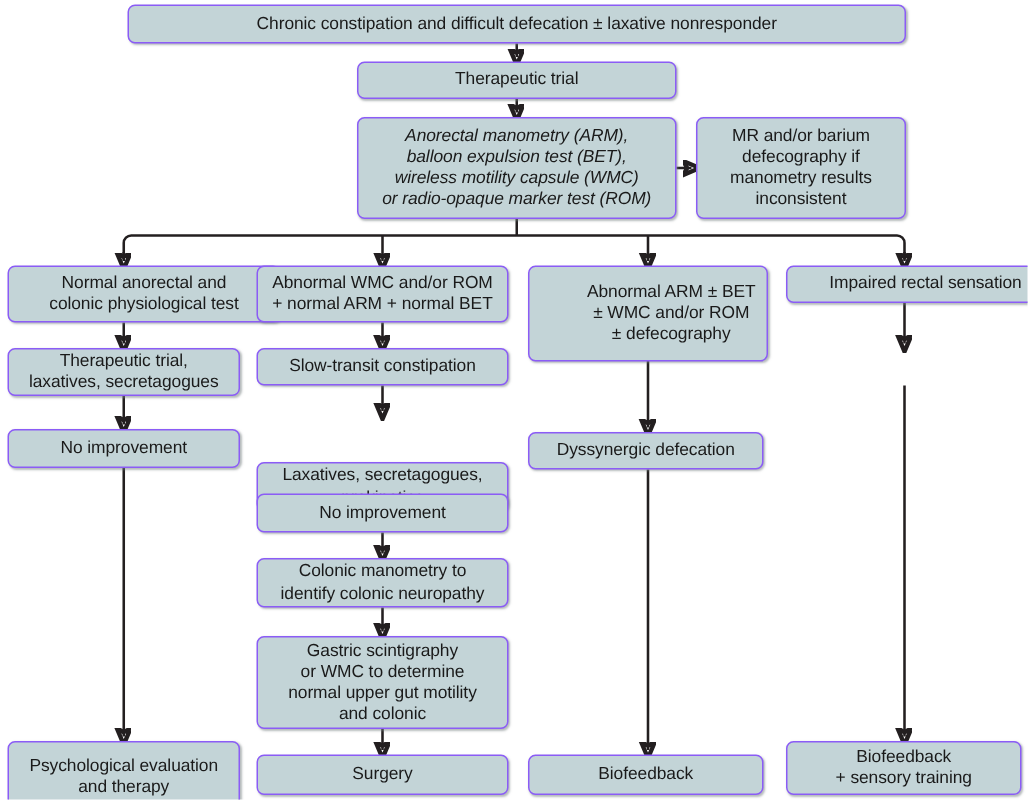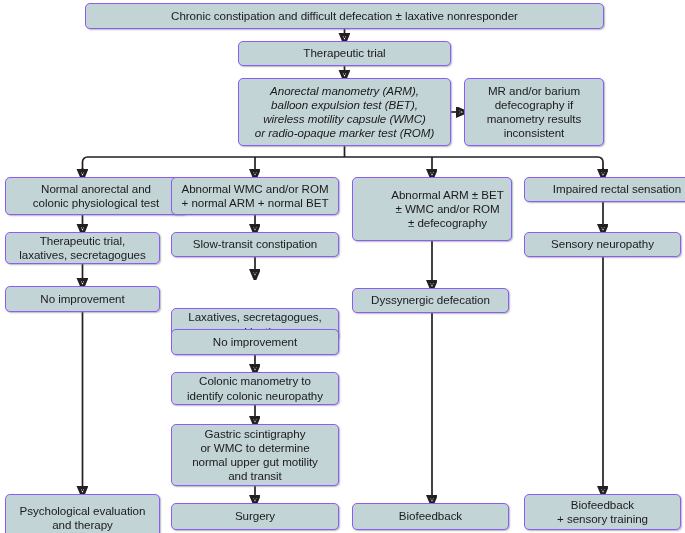--- a/index.html
+++ b/index.html
@@ -106,32 +106,31 @@
 colonic physiological test</div>
   <div class="node" style="left: 171px; top: 177px; width: 168px; height: 38px;">Abnormal WMC and/or ROM
 + normal ARM + normal BET</div>
   <div class="node" style="left: 352px; top: 177px; width: 160px; height: 64px; padding-left: 36px;">Abnormal ARM ± BET
 ± WMC and/or ROM
 ± defecography</div>
   <div class="node" style="left: 524px; top: 177px; width: 186px; height: 25px;">Impaired rectal sensation</div>
   <div class="node" style="left: 5px; top: 232px; width: 155px; height: 32px;">Therapeutic trial,
 laxatives, secretagogues</div>
   <div class="node" style="left: 171px; top: 232px; width: 168px; height: 25px;">Slow-transit constipation</div>
-  <div class="node" style="left: 524px; top: 232px; width: 157px; height: 25px;">Sensory neuropathy</div>
   <div class="node" style="left: 5px; top: 286px; width: 155px; height: 26px;">No improvement</div>
   <div class="node" style="left: 171px; top: 277px; width: 168px; height: 33px; margin-top: 31px;">Laxatives, secretagogues,
 prokinetics</div>
   <div class="node" style="left: 352px; top: 288px; width: 157px; height: 25px;">Dyssynergic defecation</div>
   <div class="node" style="left: 171px; top: 329px; width: 168px; height: 26px;">No improvement</div>
   <div class="node" style="left: 171px; top: 372px; width: 168px; height: 33px;">Colonic manometry to
 identify colonic neuropathy</div>
   <div class="node" style="left: 171px; top: 424px; width: 168px; height: 62px;">Gastric scintigraphy
 or WMC to determine
 normal upper gut motility
-and transit</div>
+and colonic</div>
   <div class="node" style="left: 5px; top: 494px; width: 155px; height: 48px;">Psychological evaluation
 and therapy</div>
   <div class="node" style="left: 171px; top: 503px; width: 168px; height: 27px;">Surgery</div>
   <div class="node" style="left: 352px; top: 503px; width: 157px; height: 27px;">Biofeedback</div>
   <div class="node" style="left: 524px; top: 494px; width: 157px; height: 36px;">Biofeedback
 + sensory training</div>
 
 </div>
 
 </body></html>

